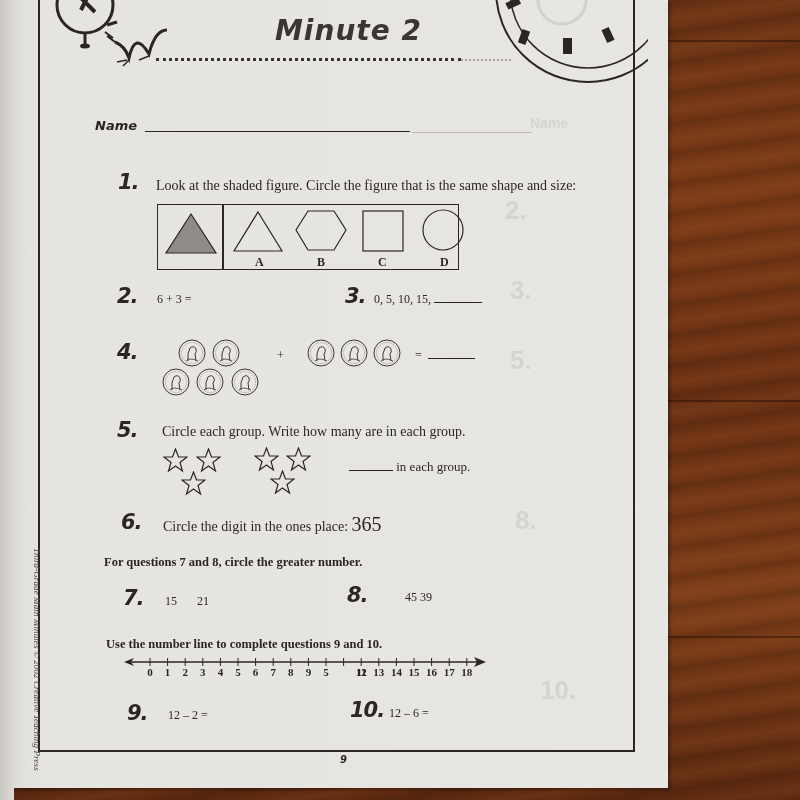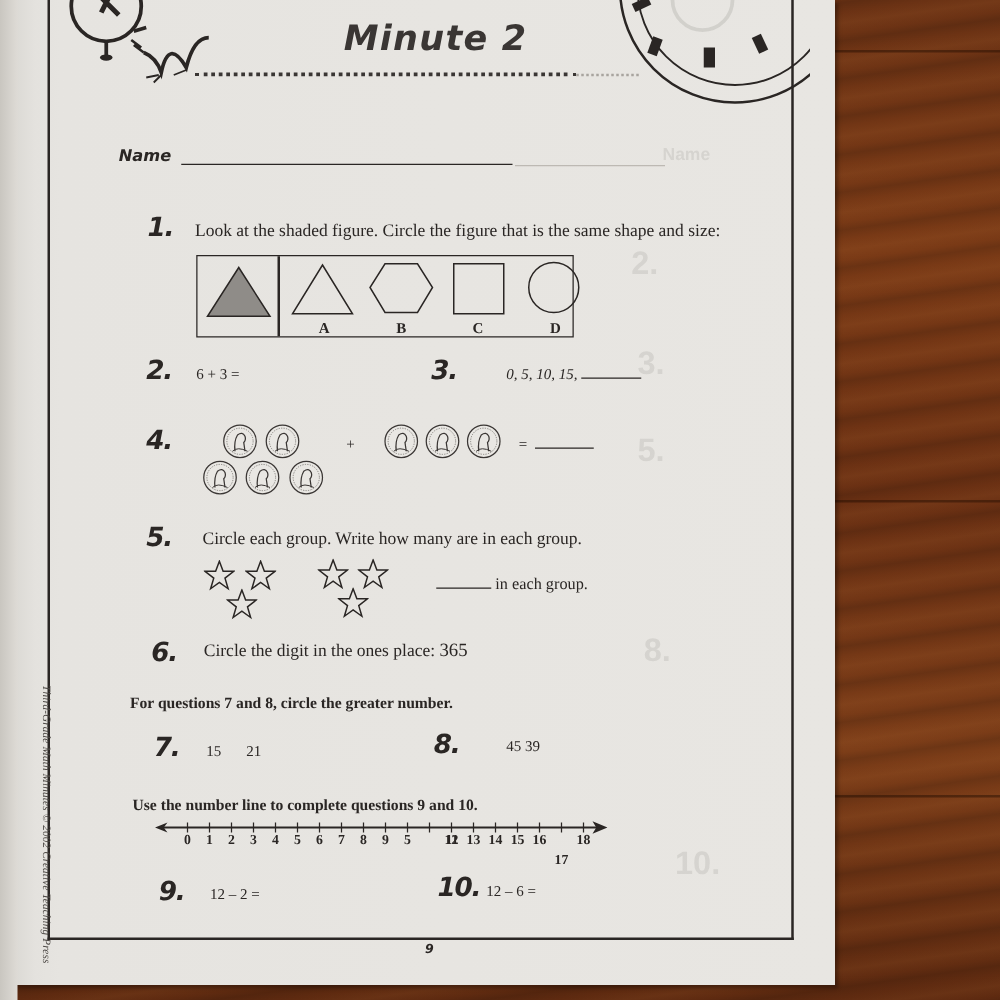--- a/index.html
+++ b/index.html
@@ -123,21 +123,21 @@
   </svg>
   <span class="shape-label" style="left:97px;">A</span>
   <span class="shape-label" style="left:159px;">B</span>
   <span class="shape-label" style="left:220px;">C</span>
   <span class="shape-label" style="left:282px;">D</span>
 </div>
 
 <div class="qnum" style="left:117px;top:284px;">2.</div>
 <div class="qtext-sm" style="left:157px;top:292px;">6 + 3 =</div>
 <div class="qnum" style="left:345px;top:284px;">3.</div>
-<div class="qtext-sm" style="left:405px;top:292px;font-style:italic;">
+<div class="qtext-sm" style="left:374px;top:292px;">
   <span>0, 5, 10, 15,</span>
   <span class="blank" style="width:48px;"></span>
 </div>
 
 <div class="qnum" style="left:117px;top:340px;">4.</div>
 <svg width="0" height="0" style="position:absolute">
   <defs>
     <g id="penny">
       <circle cx="14" cy="14" r="13" fill="#e9e7e3" stroke="#3a3634" stroke-width="1"></circle>
       <circle cx="14" cy="14" r="10.5" fill="none" stroke="#6a6662" stroke-width="0.6" stroke-dasharray="1 1"></circle>
@@ -200,21 +200,21 @@
     <use href="#star"></use>
   </svg>
 <div class="qtext-sm" style="left:349px;top:459px;font-size:13px;">
   <span class="blank" style="width:44px;"></span>
   <span>in each group.</span>
 </div>
 
 <div class="qnum" style="left:121px;top:510px;">6.</div>
 <div class="qtext" style="left:163px;top:513px;">
   <span>Circle the digit in the ones place:</span>
-  <span style="font-size:15px;">365</span>
+  <span style="font-size:20px;">365</span>
 </div>
 
 <div class="instr" style="left:104px;top:555px;">For questions 7 and 8, circle the greater number.</div>
 <div class="qnum" style="left:123px;top:586px;">7.</div>
 <div class="qtext-sm" style="left:165px;top:594px;">15</div>
 <div class="qtext-sm" style="left:197px;top:594px;text-align:center;">21</div>
 <div class="qnum" style="left:347px;top:583px;">8.</div>
 <div class="qtext-sm" style="left:405px;top:590px;">45</div>
 <div class="qtext-sm" style="left:420px;top:590px;">39</div>
 
@@ -256,21 +256,21 @@
   <span class="tick-label" style="left:149.2px;">7</span>
   <span class="tick-label" style="left:166.8px;">8</span>
   <span class="tick-label" style="left:184.4px;">9</span>
   <span class="tick-label" style="left:202px;">5</span>
   <span class="tick-label" style="left:219.6px;margin-left:18px;">11</span>
   <span class="tick-label" style="left:237.2px;">12</span>
   <span class="tick-label" style="left:254.8px;">13</span>
   <span class="tick-label" style="left:272.4px;">14</span>
   <span class="tick-label" style="left:290px;">15</span>
   <span class="tick-label" style="left:307.6px;">16</span>
-  <span class="tick-label" style="left:325.2px;margin-top:16px;">17</span>
+  <span class="tick-label" style="left:325.2px;">17</span>
   <span class="tick-label" style="left:342.8px;">18</span>
 </div>
 
 <div class="qnum" style="left:127px;top:701px;">9.</div>
 <div class="qtext-sm" style="left:168px;top:708px;">12 – 2 =</div>
 <div class="qnum" style="left:350px;top:698px;">10.</div>
 <div class="qtext-sm" style="left:389px;top:706px;">12 – 6 =</div>
 
 <div class="page-num">9</div>
 

